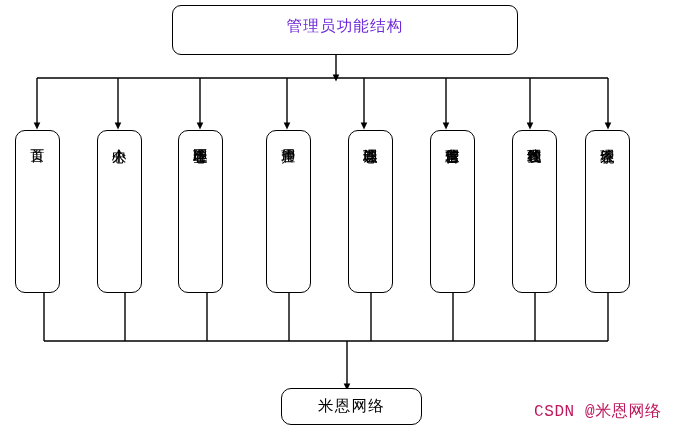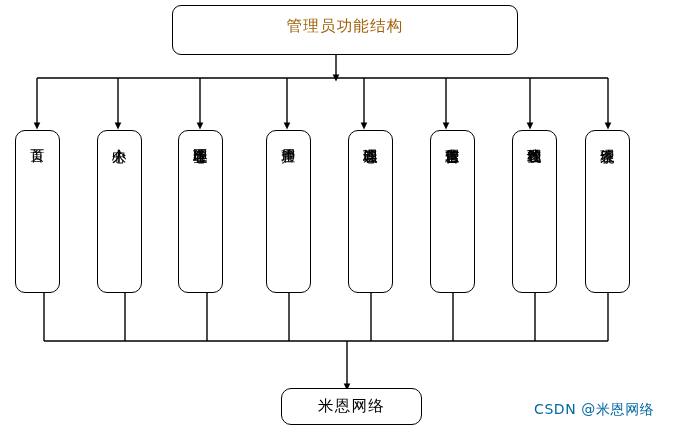--- a/index.html
+++ b/index.html
@@ -35,21 +35,21 @@
   }
   .node-title {
     display: flex;
     align-items: flex-start;
     justify-content: center;
   }
   .node-title .label {
     font-size: 15.5px;
     line-height: 1;
     letter-spacing: 1.2px;
-    color: #a16207;
+    color: #6d28d9;
     padding-top: 13px;
     white-space: nowrap;
   }
   .node-exit {
     display: flex;
     align-items: center;
     justify-content: center;
     border-radius: 10px;
   }
   .node-exit .label {
@@ -72,24 +72,25 @@
     padding-top: 7px;
     writing-mode: vertical-rl;
     text-orientation: upright;
     white-space: nowrap;
     letter-spacing: 0px;
   }
   .watermark {
     position: absolute;
     left: 534px;
     top: 401px;
-    font-size: 14px;
-    color: #0369a1;
+    font-size: 16px;
+    color: #be185d;
     letter-spacing: 0.6px;
     white-space: nowrap;
+    font-family: Liberation Mono, monospace;
   }
 </style>
 </head>
 <body>
 
 <div id="canvas">
 
   <svg id="connectors" viewBox="0 0 688 432" xmlns="http://www.w3.org/2000/svg">
     <defs>
       <marker id="arrowhead" markerWidth="9" markerHeight="9" refX="4.2" refY="4.2" orient="auto" markerUnits="userSpaceOnUse">

